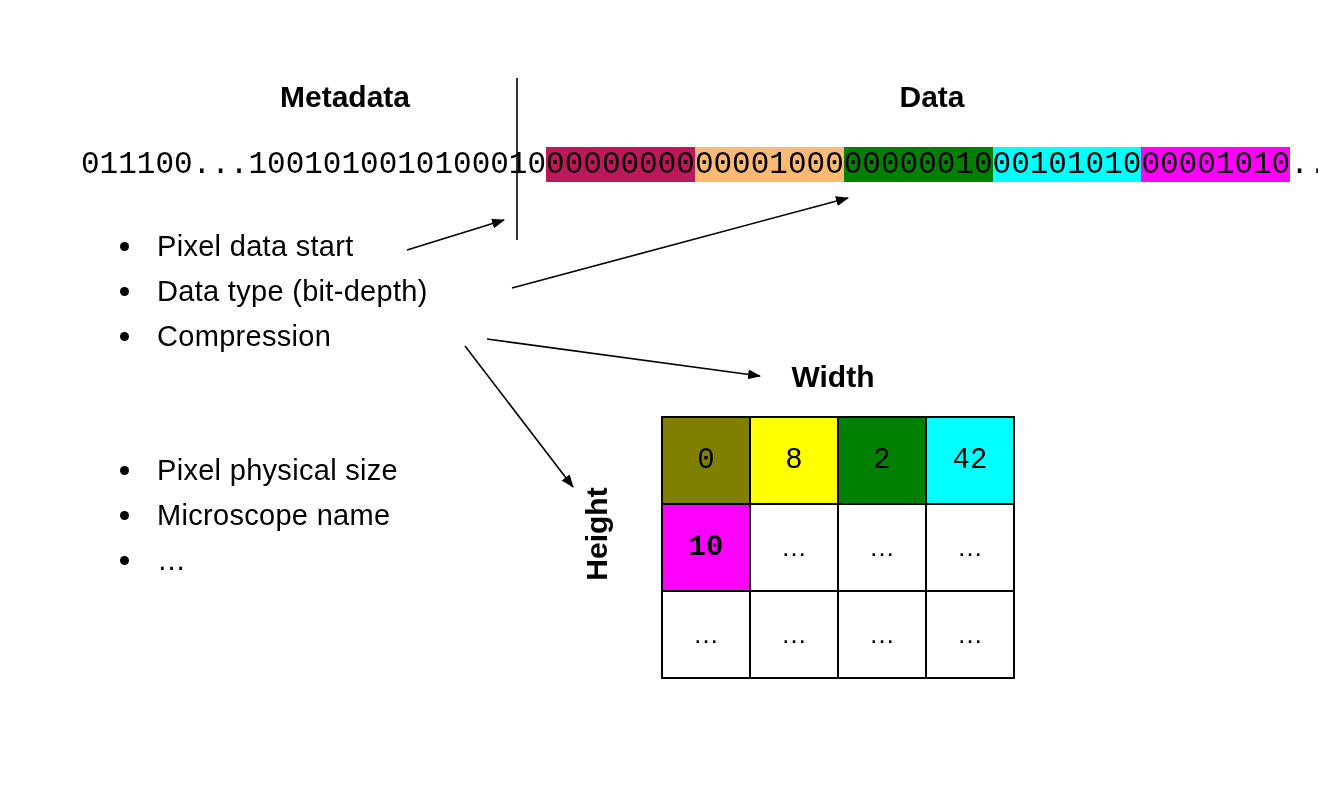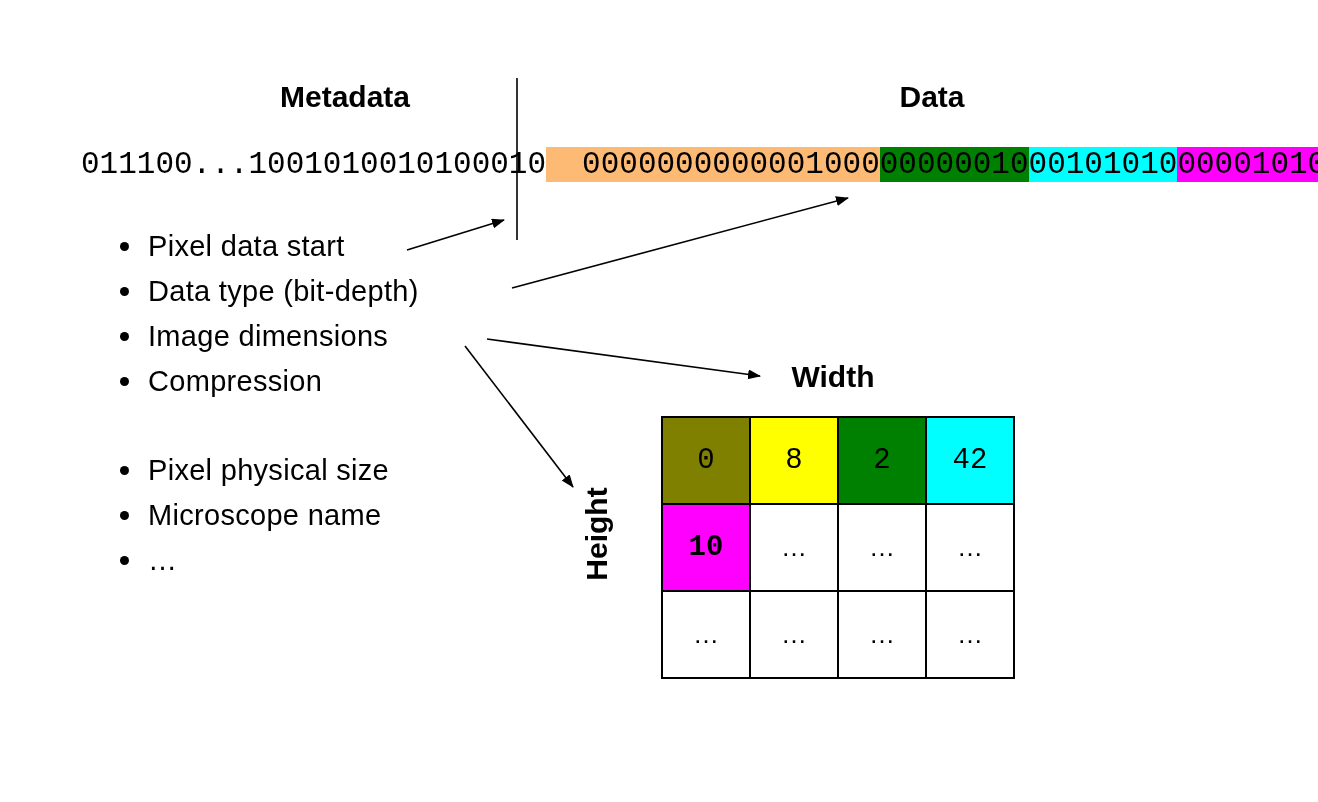--- a/index.html
+++ b/index.html
@@ -58,21 +58,21 @@
     align-items: center;
   }
   .dot {
     width: 9px; height: 9px;
     border-radius: 50%;
     background: #000;
     margin-left: 8px;
     flex: 0 0 auto;
   }
   .bullet-text {
-    margin-left: 19px;
+    margin-left: 28px;
     font-size: 29px;
     letter-spacing: 0.3px;
     white-space: nowrap;
   }
 
   .axis-label {
     position: absolute;
     transform: translate(-50%, -50%);
     font-size: 30px;
     font-weight: 600;
@@ -125,40 +125,36 @@
     <line x1="512" y1="288" x2="848" y2="198" stroke="#000" stroke-width="1.6" marker-end="url(#arrow)"></line>
     <line x1="487" y1="339" x2="760" y2="376" stroke="#000" stroke-width="1.6" marker-end="url(#arrow)"></line>
     <line x1="465" y1="346" x2="573" y2="487" stroke="#000" stroke-width="1.6" marker-end="url(#arrow)"></line>
   </svg>
 
   <div class="section-title title-metadata">Metadata</div>
   <div class="section-title title-data">Data</div>
 
   <div class="binary-row">
     <span class="seg">011100...1001010010100010</span>
-    <span class="seg" style="background-color: #fdba74; padding-left: 36px;">00000000</span>
+    <span class="seg" style="background-color: #be185d;">00000000</span>
     <span class="seg" style="background-color: #fdba74; text-align: right;">00001000</span>
     <span class="seg" style="background-color: rgb(0, 128, 0);">00000010</span>
     <span class="seg" style="background-color: rgb(0, 255, 255);">00101010</span>
     <span class="seg" style="background-color: rgb(255, 0, 255);">00001010</span>
     <span class="seg">...</span>
   </div>
 
   <div class="bullet-group bullets-primary">
     <div class="bullet-line">
       <span class="dot"></span>
       <span class="bullet-text">Pixel data start</span>
     </div>
     <div class="bullet-line">
       <span class="dot"></span>
       <span class="bullet-text">Data type (bit-depth)</span>
-    </div>
-    <div class="bullet-line">
-      <span class="dot"></span>
-      <span class="bullet-text">Image dimensions</span>
     </div>
     <div class="bullet-line">
       <span class="dot"></span>
       <span class="bullet-text">Compression</span>
     </div>
   </div>
 
   <div class="bullet-group bullets-secondary">
     <div class="bullet-line">
       <span class="dot"></span>

